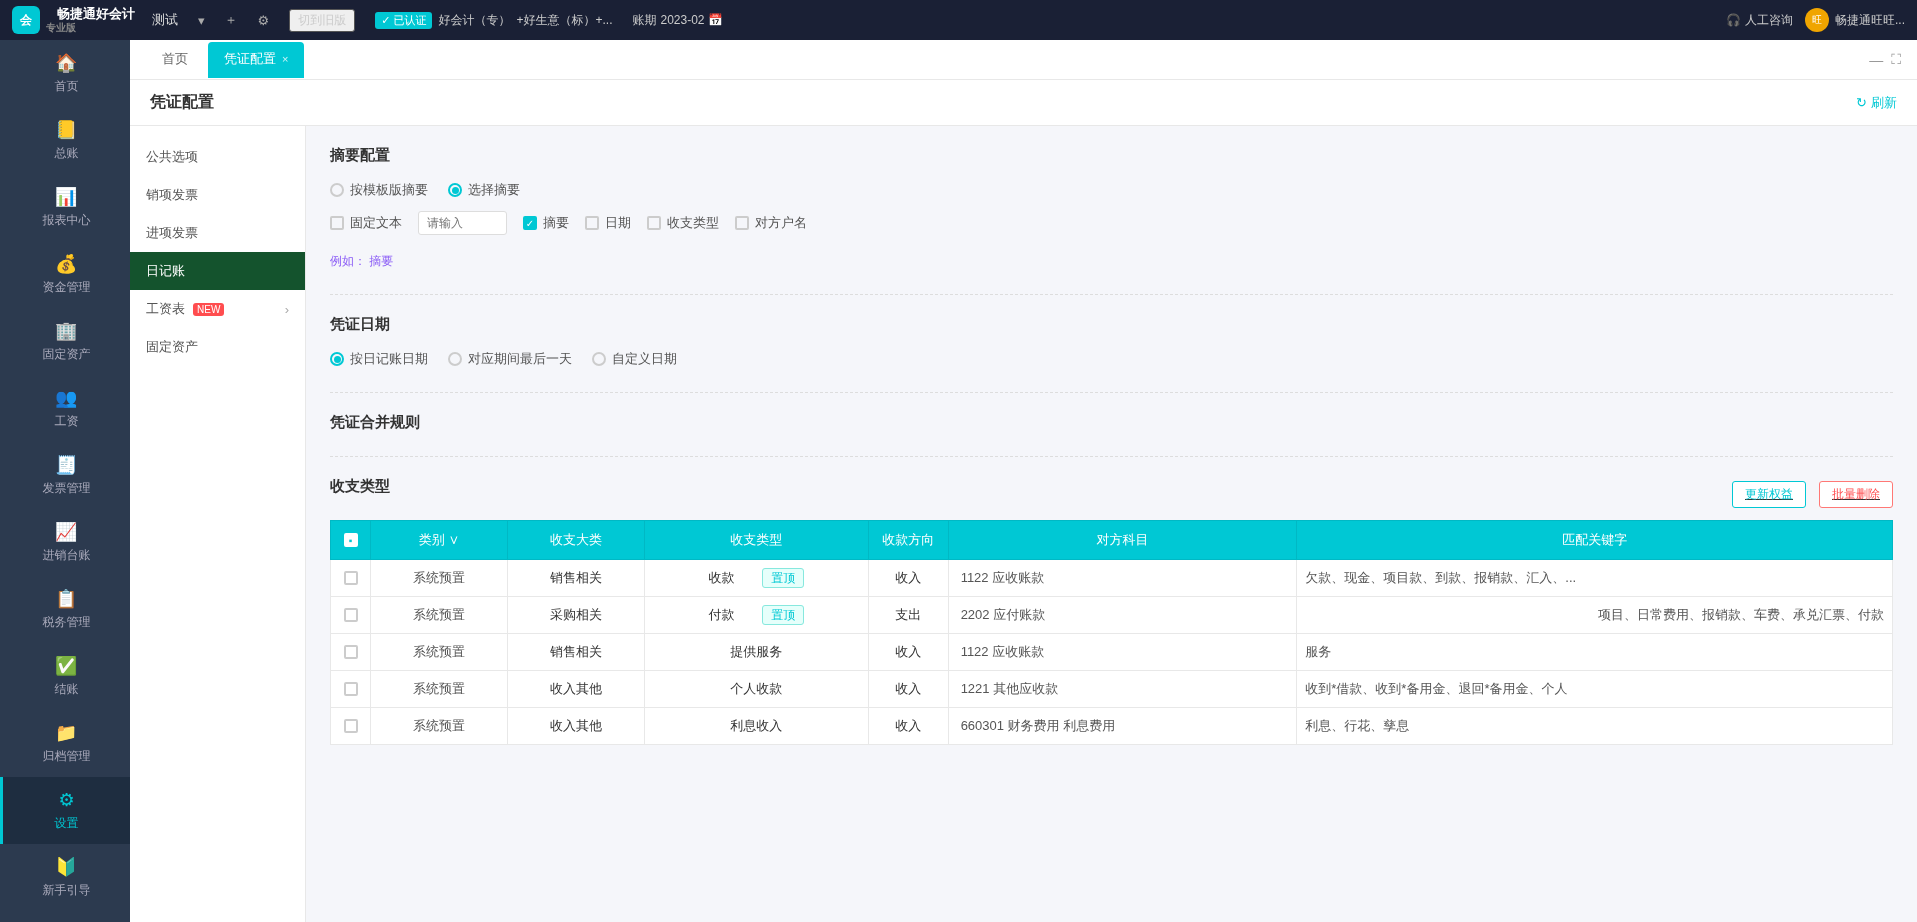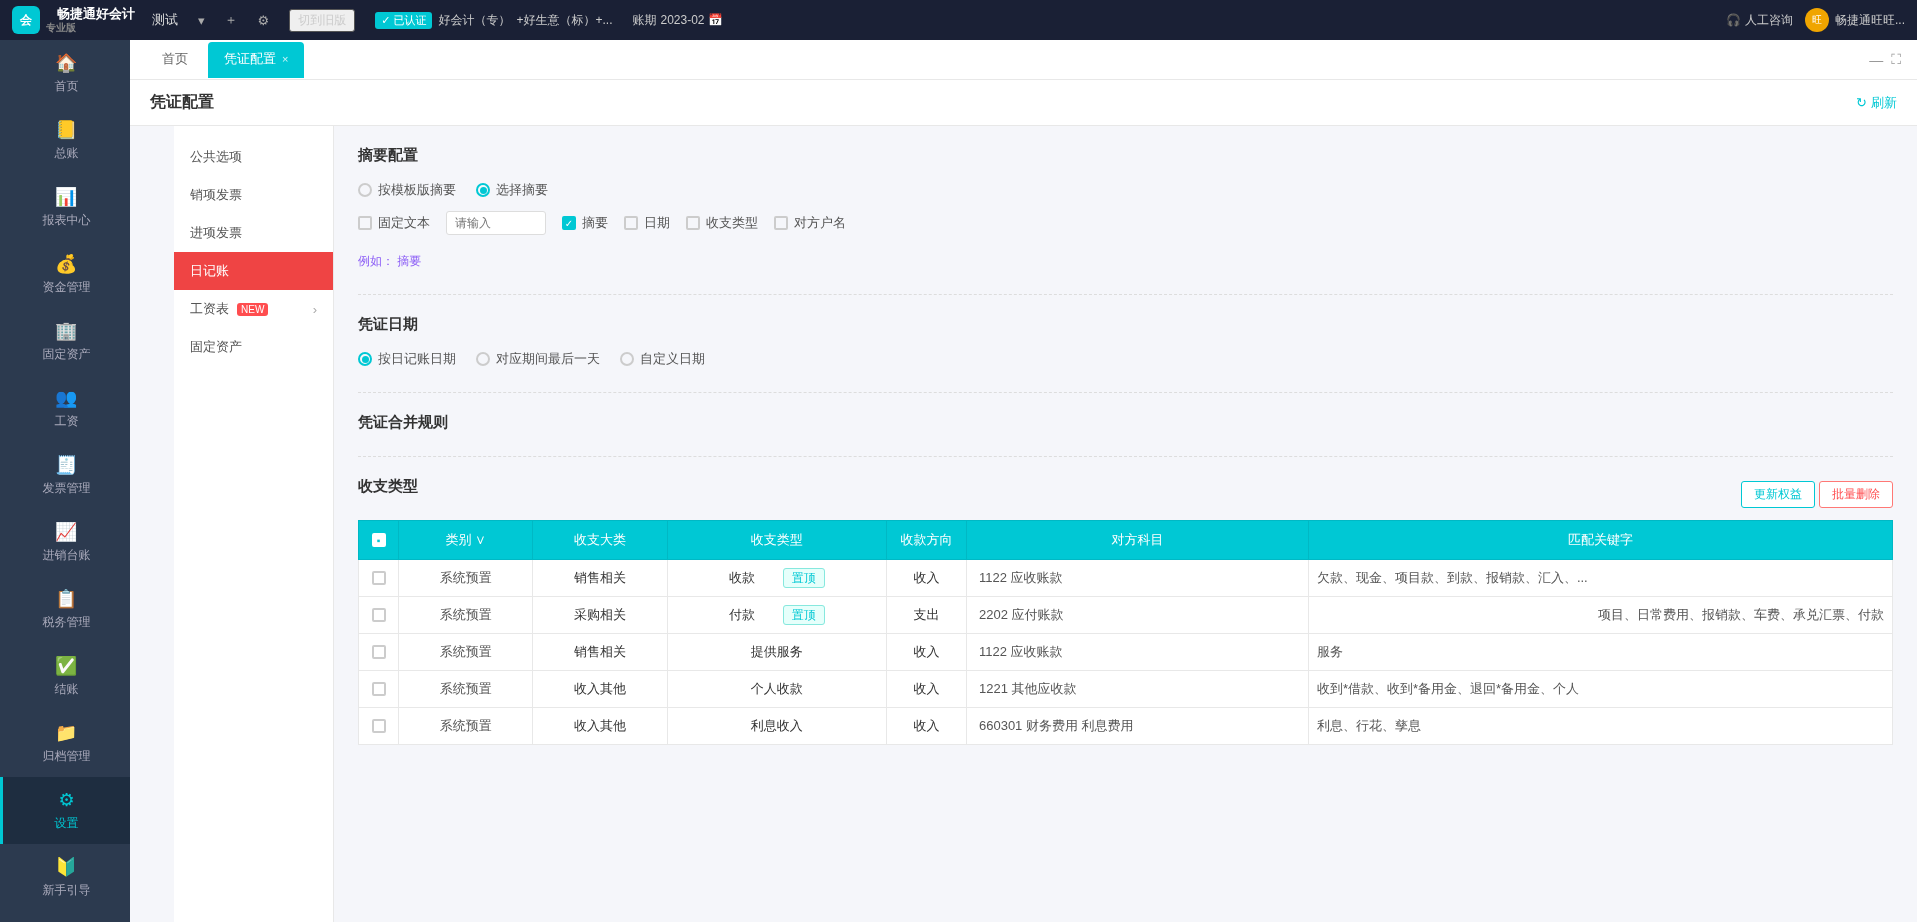--- a/index.html
+++ b/index.html
@@ -48,23 +48,23 @@
 
     
     .page-header { background: #fff; padding: 12px 20px; display: flex; align-items: center; justify-content: space-between; border-bottom: 1px solid #e8e8e8; flex-shrink: 0; }
     .page-title { font-size: 16px; font-weight: bold; color: #333; }
     .refresh-btn { display: flex; align-items: center; gap: 4px; color: #00c8d4; cursor: pointer; font-size: 13px; }
 
     
     .page-body { display: flex; flex: 1; overflow: hidden; }
 
     
-    .left-nav { width: 160px; background: #fff; border-right: 1px solid #e8e8e8; padding: 12px 0; flex-shrink: 0; margin-left: 44px; }
+    .left-nav { width: 176px; background: #fff; border-right: 1px solid #e8e8e8; padding: 12px 0; flex-shrink: 0; }
     .left-nav-item { padding: 10px 16px; cursor: pointer; font-size: 13px; color: #555; display: flex; align-items: center; justify-content: between; }
-    .left-nav-item.active { background: #ef4444; color: #fff; }
+    .left-nav-item.active { background: #14532d; color: #fff; }
     .left-nav-item .new-badge { background: #ff4d4f; color: white; font-size: 10px; padding: 1px 4px; border-radius: 3px; margin-left: 4px; }
     .left-nav-item .arrow { margin-left: auto; color: #aaa; }
 
     
     .main-content { flex: 1; overflow-y: auto; padding: 20px 24px; }
 
     
     .section { margin-bottom: 24px; }
     .section-title { font-size: 15px; font-weight: bold; color: #333; margin-bottom: 16px; }
     .section-divider { border: none; border-top: 1px dashed #ddd; margin: 20px 0; }
@@ -74,31 +74,31 @@
     .radio-item { display: flex; align-items: center; gap: 6px; cursor: pointer; font-size: 13px; color: #555; }
     .radio-circle { width: 14px; height: 14px; border-radius: 50%; border: 2px solid #ccc; display: flex; align-items: center; justify-content: center; }
     .radio-circle.checked { border-color: #00c8d4; }
     .radio-circle.checked::after { content: ''; width: 7px; height: 7px; border-radius: 50%; background: #00c8d4; }
 
     
     .checkbox-row { display: flex; align-items: center; gap: 16px; margin: 12px 0; flex-wrap: wrap; }
     .checkbox-item { display: flex; align-items: center; gap: 6px; cursor: pointer; font-size: 13px; color: #555; }
     .checkbox-box { width: 14px; height: 14px; border: 2px solid #ccc; border-radius: 2px; display: flex; align-items: center; justify-content: center; flex-shrink: 0; }
     .checkbox-box.checked { background: #00c8d4; border-color: #00c8d4; color: white; font-size: 10px; }
-    .fixed-text-input { border: 1px solid #ddd; border-radius: 3px; padding: 4px 8px; font-size: 12px; color: #999; width: 100px; outline: none; }
+    .fixed-text-input { border: 1px solid #ddd; border-radius: 3px; padding: 4px 8px; font-size: 12px; color: #999; width: 89px; outline: none; }
 
     
     .example-text { color: #8b5cf6; font-size: 12px; margin-top: 18px; }
 
     
     .data-table { width: 100%; border-collapse: collapse; }
     .data-table th { background: #00c8d4; color: white; padding: 10px 8px; text-align: center; font-size: 13px; font-weight: normal; border: 1px solid #00b8c4; }
     .data-table td { padding: 9px 8px; text-align: center; font-size: 13px; border: 1px solid #e8e8e8; background: #fff; }
     .table-header-row { display: flex; align-items: center; justify-content: space-between; margin-bottom: 8px; }
-    .table-buttons { display: flex; gap: 4px; }
+    .table-buttons { display: flex; gap: 13px; text-decoration: underline; }
     .btn-update { border: 1px solid #00c8d4; color: #00c8d4; background: #fff; padding: 4px 12px; border-radius: 3px; cursor: pointer; font-size: 12px; }
     .btn-delete { border: 1px solid #ff7875; color: #ff4d4f; background: #fff; padding: 4px 12px; border-radius: 3px; cursor: pointer; font-size: 12px; }
     .tag-reset { background: #e6fffb; color: #00c8d4; border: 1px solid #87e8de; border-radius: 3px; padding: 2px 8px; font-size: 12px; margin-left: 24px; }
 
     .category-col { color: #555; }
     .match-keywords { color: #555; text-align: left; }
     .account-col { color: #555; text-align: left; }
   </style>
 </head>
 <body>

